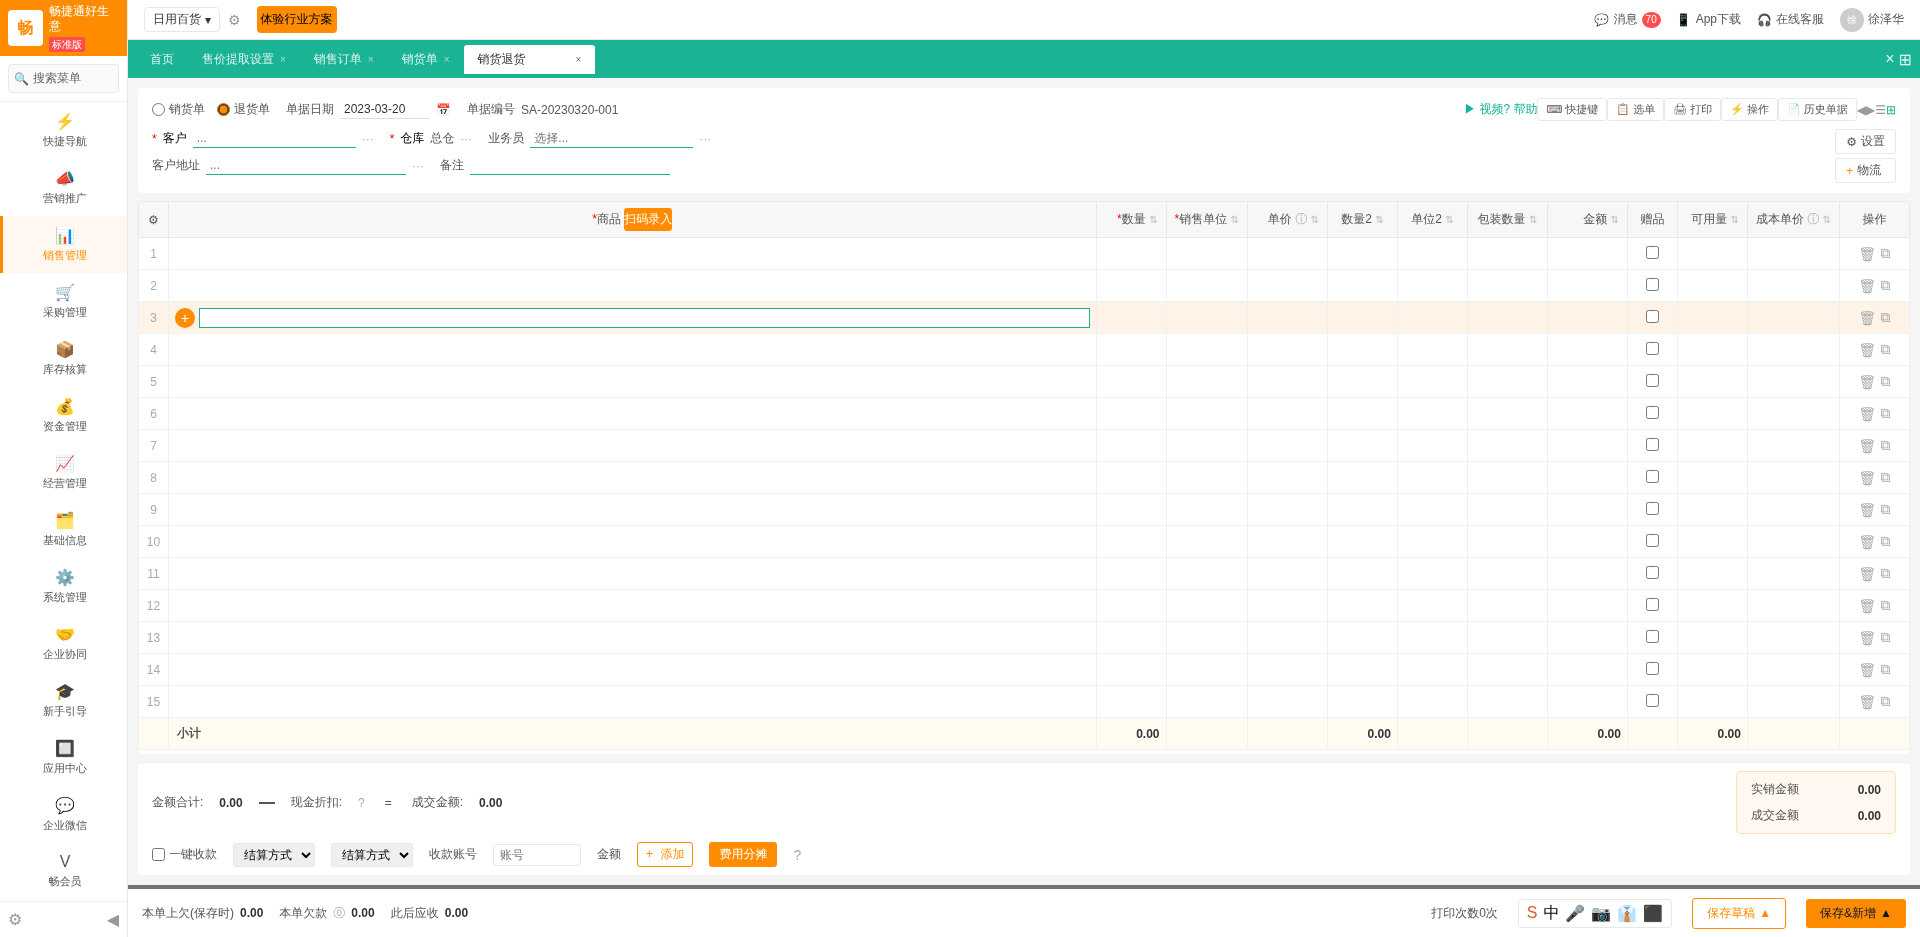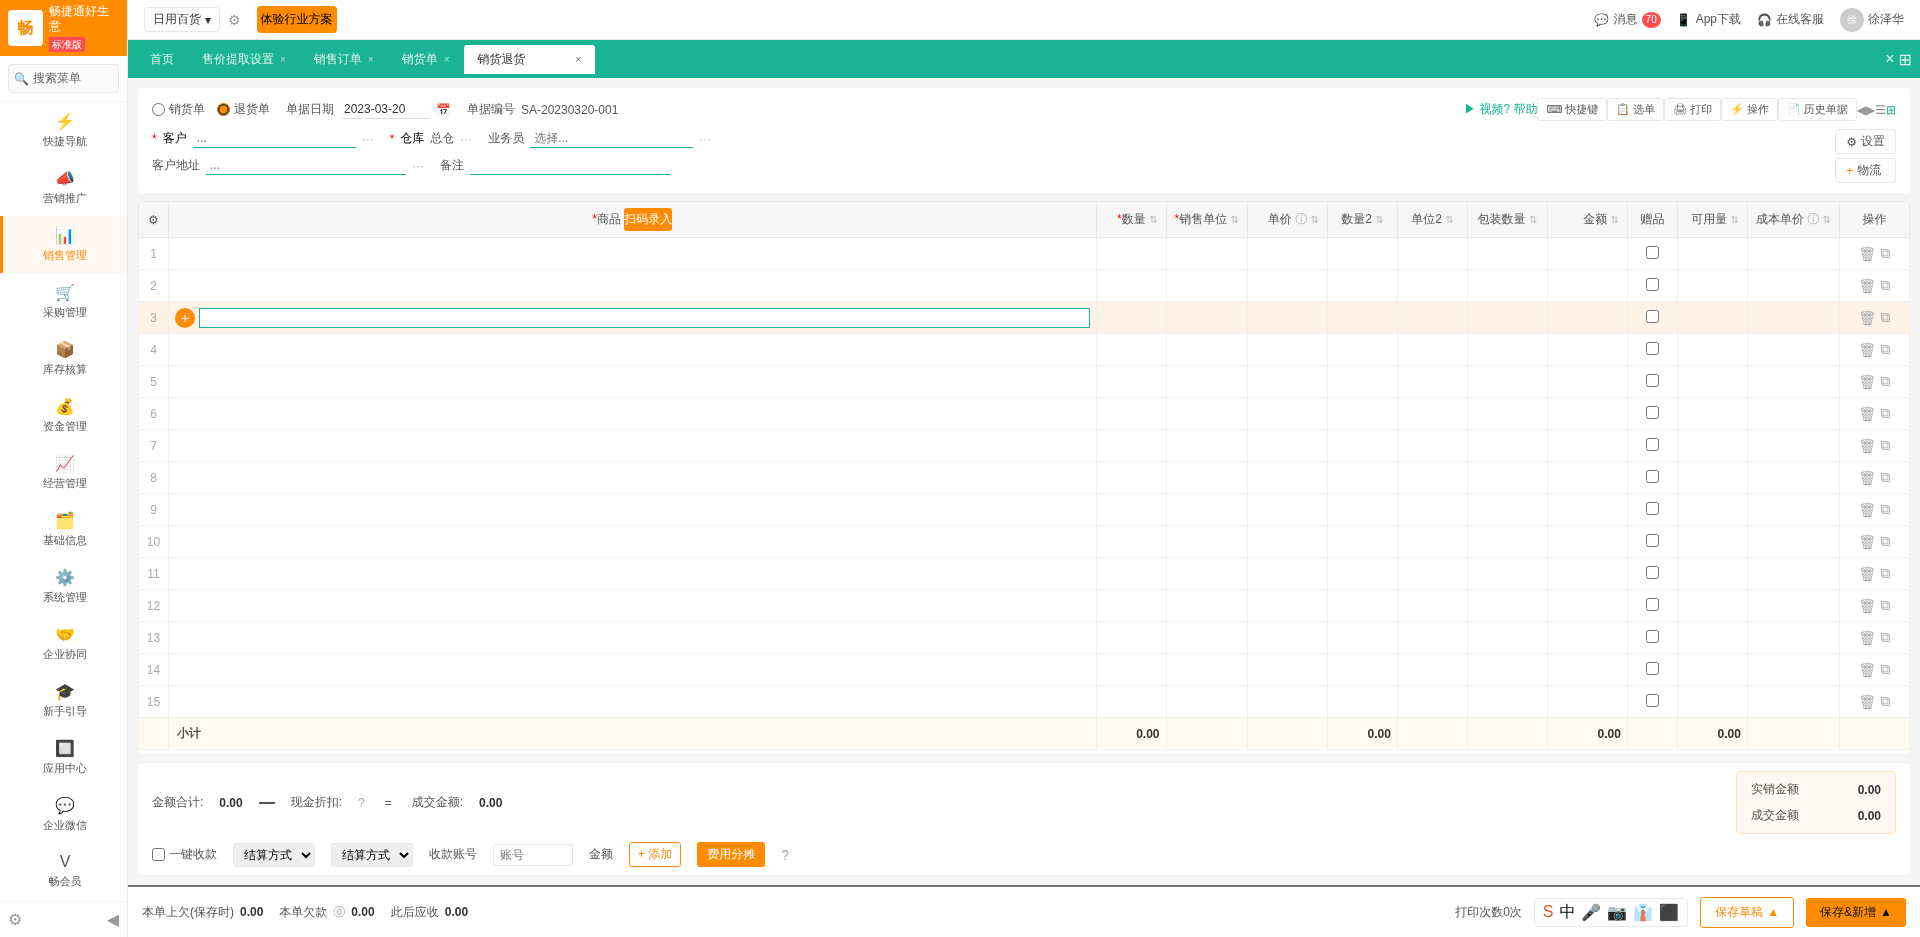--- a/index.html
+++ b/index.html
@@ -85,31 +85,31 @@
     .subtotal-row td { color: #555; font-weight: bold; }
 
     
     .form-footer { background: #fff; padding: 8px 14px; border-top: 1px solid #f0f0f0; border-radius: 4px; }
     .footer-row1 { display: flex; align-items: center; gap: 16px; margin-bottom: 8px; }
     .footer-label { color: #555; }
     .footer-value { color: #333; font-weight: bold; }
     .footer-divider { width: 16px; height: 2px; background: #555; display: inline-block; vertical-align: middle; }
     .footer-row2 { display: flex; align-items: center; gap: 16px; }
     .footer-checkbox { display: flex; align-items: center; gap: 4px; color: #555; }
-    .footer-input { border: 1px solid #e8e8e8; border-radius: 3px; padding: 3px 6px; width: 80px; font-size: 12px; }
+    .footer-input { border: 1px solid #e8e8e8; border-radius: 3px; padding: 3px 6px; width: 88px; font-size: 12px; }
     .footer-select { border: 1px solid #e8e8e8; border-radius: 3px; padding: 3px 6px; font-size: 12px; }
-    .footer-add-btn { color: #ff8c00; border: 1px solid #ff8c00; border-radius: 3px; padding: 3px 8px; cursor: pointer; background: #fff; font-size: 12px; }
+    .footer-add-btn { color: #ff8c00; border: 1px solid #ff8c00; border-radius: 3px; padding: 3px 8px; cursor: pointer; background: #fff; font-size: 12px; font-family: Liberation Mono, monospace; }
     .footer-split-btn { background: #ff8c00; color: #fff; border: none; border-radius: 3px; padding: 4px 10px; cursor: pointer; font-size: 12px; }
     .help-icon { color: #aaa; cursor: pointer; font-size: 14px; }
 
     
-    .bottom-bar { background: #fff; height: 52px; display: flex; align-items: center; padding: 0 14px; border-top: 2px solid #737373; gap: 16px; flex-shrink: 0; }
+    .bottom-bar { background: #fff; height: 52px; display: flex; align-items: center; padding: 0 14px; border-top: 4px solid #737373; gap: 16px; flex-shrink: 0; }
     .bottom-info { display: flex; align-items: center; gap: 6px; color: #555; }
     .bottom-info-value { color: #333; font-weight: bold; }
-    .bottom-actions { margin-left: auto; display: flex; align-items: center; gap: 12px; }
+    .bottom-actions { margin-left: auto; display: flex; align-items: center; gap: 20px; }
     .print-info { color: #555; }
     .toolbar-icons { display: flex; align-items: center; gap: 6px; background: #fff; padding: 3px 8px; border: 1px solid #e8e8e8; border-radius: 4px; }
     .toolbar-icon-item { font-size: 16px; cursor: pointer; }
     .save-draft-btn { background: #fff; border: 1px solid #ff8c00; color: #ff8c00; border-radius: 3px; padding: 6px 14px; cursor: pointer; font-size: 12px; display: flex; align-items: center; gap: 4px; }
     .save-new-btn { background: #ff8c00; border: none; color: #0f172a; border-radius: 3px; padding: 6px 14px; cursor: pointer; font-size: 12px; display: flex; align-items: center; gap: 4px; }
     .summary-row { display: flex; justify-content: space-between; align-items: center; padding: 3px 0; color: #555; font-size: 12px; }
     .summary-value { color: #333; font-weight: bold; }
 
     .col-gear { width: 30px; text-align: center; }
     .col-product { min-width: 160px; }

